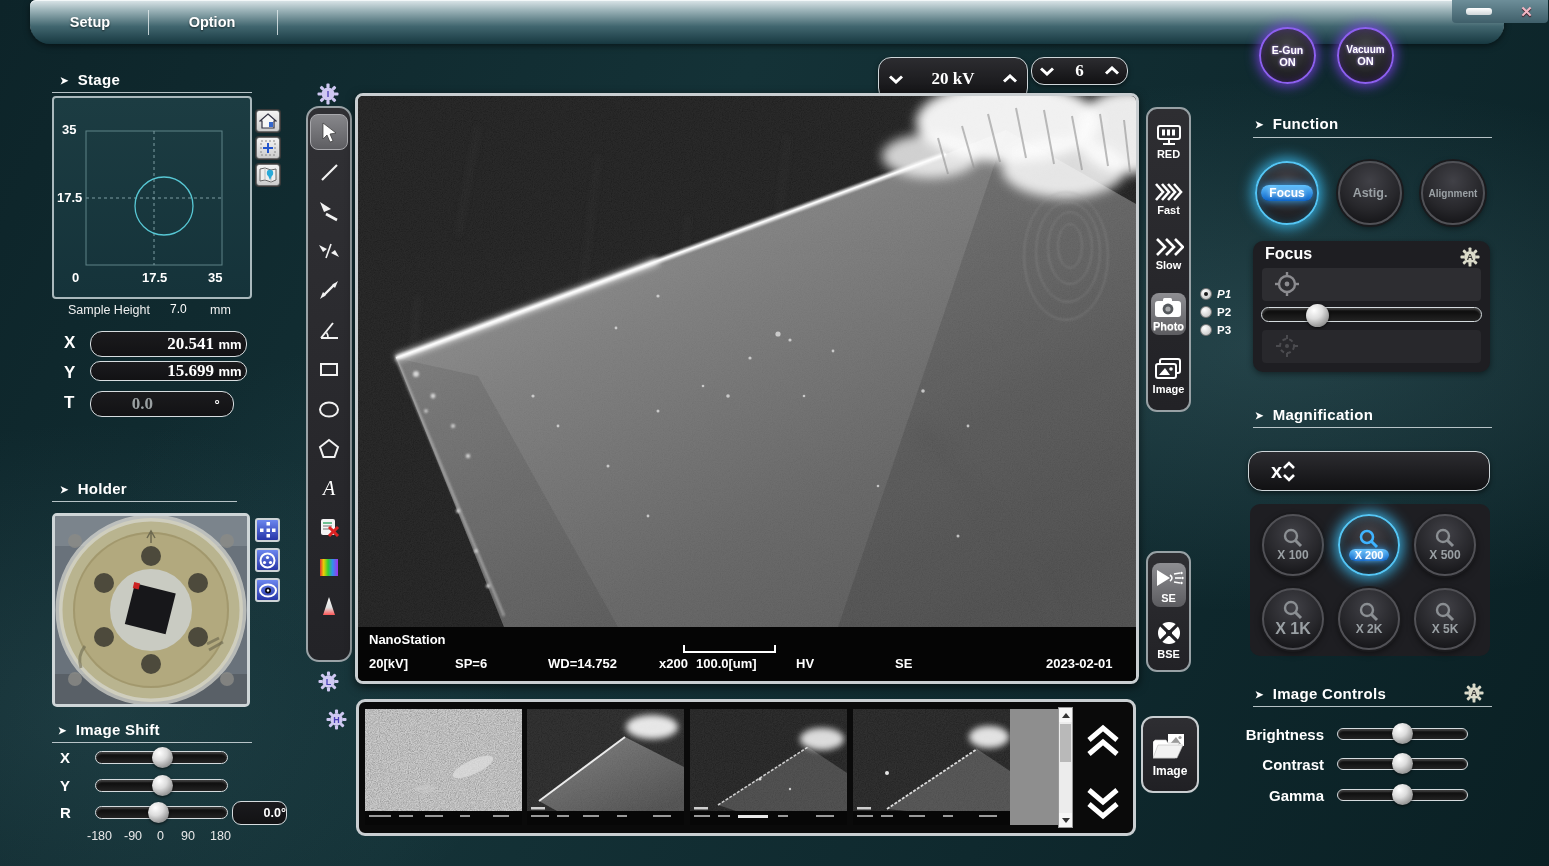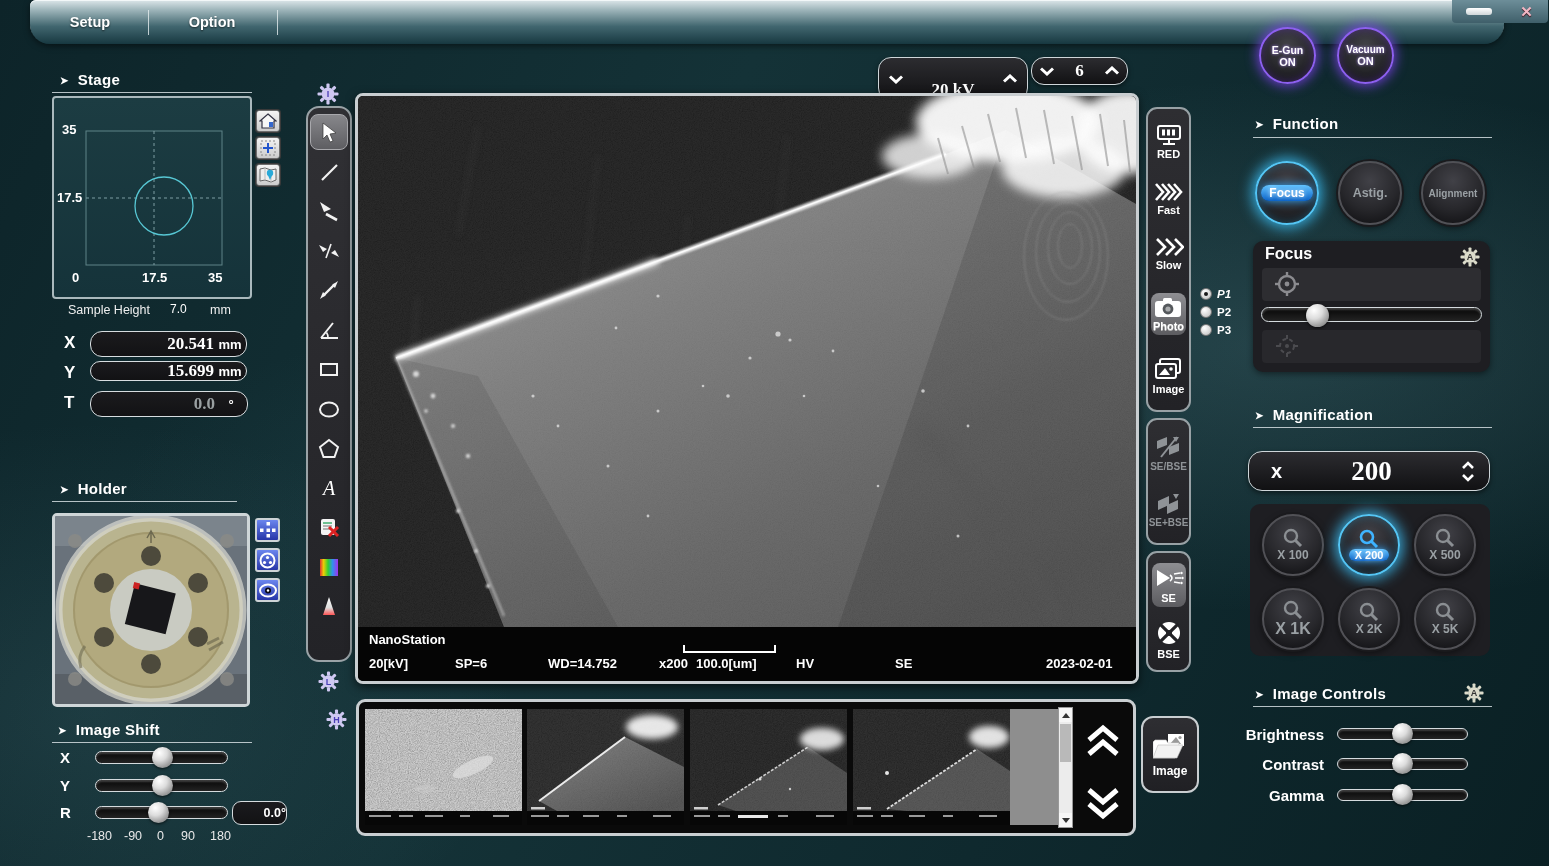--- a/index.html
+++ b/index.html
@@ -150,21 +150,21 @@
   <div class="value-box a" style="left:90px;top:331px;width:157px;height:26px;">
     <span class="serifval" style="flex:1;text-align:right;font-size:17px;">20.541</span>
     <span style="width:32px;text-align:center;font-size:13px;font-weight:bold;">mm</span>
   </div>
   <div class="a" style="left:64px;top:363px;color:#fff;font-weight:bold;font-size:17px;">Y</div>
   <div class="value-box a" style="left:90px;top:361px;width:157px;height:20px;">
     <span class="serifval" style="flex:1;text-align:right;font-size:17px;">15.699</span>
     <span style="width:32px;text-align:center;font-size:13px;font-weight:bold;">mm</span>
   </div>
   <div class="a" style="left:64px;top:393px;color:#fff;font-weight:bold;font-size:17px;">T</div>
-  <div class="value-box a" style="left:90px;top:391px;width:158px;height:26px;">
+  <div class="value-box a" style="left:90px;top:391px;width:144px;height:26px;gap:48px;">
     <span class="serifval" style="flex:1;text-align:right;font-size:17px;color:#9aa0a2;">0.0</span>
     <span style="width:32px;text-align:center;font-size:13px;font-weight:bold;">°</span>
   </div>
 
   <div class="a section-hdr" style="left:60px;top:480px;"><span class="arr">➤</span><span>Holder</span></div>
   <div class="hr" style="left:52px;top:501px;width:185px;"></div>
 
   <div class="a" style="left:52px;top:513px;width:198px;height:194px;border:3px solid #cfd6d8;border-radius:5px;box-sizing:border-box;overflow:hidden;background:#5b6a74;">
     <svg width="192" height="188">
       <rect width="192" height="188" fill="#69727b"></rect>
@@ -371,21 +371,21 @@
           <rect x="9.4" y="0.5" width="3.2" height="4.5" rx="1" transform="rotate(135 11 11)"></rect>
           <rect x="9.4" y="0.5" width="3.2" height="4.5" rx="1" transform="rotate(180 11 11)"></rect>
           <rect x="9.4" y="0.5" width="3.2" height="4.5" rx="1" transform="rotate(225 11 11)"></rect>
           <rect x="9.4" y="0.5" width="3.2" height="4.5" rx="1" transform="rotate(270 11 11)"></rect>
           <rect x="9.4" y="0.5" width="3.2" height="4.5" rx="1" transform="rotate(315 11 11)"></rect>
         </g>
       </svg>
     <div class="gearletter" style="color:#4a3db5;">H</div>
   </div>
 
-  <div class="spinner a" style="left:878px;top:57px;width:150px;height:44px;align-items:flex-end;">
+  <div class="spinner a" style="left:878px;top:57px;width:150px;height:44px;">
     <div class="caretbtn" style="width:34px;height:100%;">
         <svg width="16" height="10">
           <polyline points="2,2.5 8,8 14,2.5" fill="none" stroke="#fff" stroke-width="3"></polyline>
         </svg>
       </div>
     <div class="serifval" style="flex:1;text-align:center;color:#fff;font-size:17px;">20 kV</div>
     <div class="caretbtn" style="width:34px;height:100%;">
         <svg width="16" height="10">
           <polyline points="2,7.5 8,2 14,7.5" fill="none" stroke="#fff" stroke-width="3"></polyline>
         </svg>
@@ -555,43 +555,20 @@
   </div>
   <div class="a" style="left:1200px;top:306px;display:flex;align-items:center;gap:5px;">
     <div class="radio"></div>
       <span style="color:#fff;font-weight:bold;font-size:11.5px;">P2</span>
   </div>
   <div class="a" style="left:1200px;top:324px;display:flex;align-items:center;gap:5px;">
     <div class="radio"></div>
       <span style="color:#fff;font-weight:bold;font-size:11.5px;">P3</span>
   </div>
 
-  <div class="a" style="left:1146px;top:418px;width:45px;height:127px;background:linear-gradient(#2e2e32,#222226);border:2px solid #98a1a5;border-radius:11px;box-sizing:border-box;display:flex;flex-direction:column;align-items:center;justify-content:space-around;padding:4px 0;">
-    <div class="scan-item dim">
-      <svg width="28" height="24">
-          <g fill="#8f9397">
-            <polygon points="2,6 12,2 12,10 2,14"></polygon>
-            <polygon points="14,12 24,8 24,16 14,20"></polygon>
-          </g>
-          <line x1="22" y1="2" x2="6" y2="22" stroke="#8f9397" stroke-width="2"></line>
-          <polygon points="18,2 24,2 21,7" fill="#8f9397"></polygon>
-        </svg>
-      <span style="font-size:10px;">SE/BSE</span>
-    </div>
-    <div class="scan-item dim">
-      <svg width="26" height="22">
-          <g fill="#8f9397">
-            <polygon points="2,8 13,3 13,12 2,17"></polygon>
-            <polygon points="11,12 22,7 22,16 11,21"></polygon>
-          </g>
-          <polygon points="17,1 23,1 20,6" fill="#8f9397"></polygon>
-        </svg>
-      <span style="font-size:10px;">SE+BSE</span>
-    </div>
-  </div>
 
   <div class="a" style="left:1146px;top:551px;width:45px;height:121px;background:linear-gradient(#2e2e32,#222226);border:2px solid #98a1a5;border-radius:11px;box-sizing:border-box;display:flex;flex-direction:column;align-items:center;justify-content:space-around;padding:4px 0;">
     <div class="scan-item sel">
       <svg width="30" height="24">
           <polygon points="3,4 3,20 16,12" fill="#fff"></polygon>
           <path d="M16,9 q4,3 0,6" fill="none" stroke="#fff" stroke-width="1.6"></path>
           <line x1="20" y1="8" x2="26" y2="7" stroke="#fff" stroke-width="1.6"></line>
           <line x1="21" y1="12" x2="27" y2="12" stroke="#fff" stroke-width="1.6"></line>
           <line x1="20" y1="16" x2="26" y2="17" stroke="#fff" stroke-width="1.6"></line>
           <circle cx="27.5" cy="7" r="1.2" fill="#fff"></circle>
@@ -673,21 +650,20 @@
           <line x1="19" y1="12" x2="23" y2="12" stroke="#77777b" stroke-width="2"></line>
         </svg>
     </div>
   </div>
 
   <div class="a section-hdr" style="left:1255px;top:406px;"><span class="arr">➤</span><span>Magnification</span></div>
   <div class="hr" style="left:1253px;top:427px;width:239px;"></div>
 
   <div class="spinner a" style="left:1248px;top:451px;width:242px;height:40px;border-radius:14px;">
     <span style="color:#fff;font-weight:bold;font-size:20px;padding-left:22px;">x</span>
-    <span class="serifval" style="flex:1;text-align:center;color:#fff;font-size:27px;">200</span>
     <div style="display:flex;flex-direction:column;gap:3px;padding-right:14px;">
       <div class="caretbtn">
           <svg width="14" height="9">
             <polyline points="2,7 7,2 12,7" fill="none" stroke="#fff" stroke-width="2.6"></polyline>
           </svg>
         </div>
       <div class="caretbtn">
           <svg width="14" height="9">
             <polyline points="2,2 7,7 12,2" fill="none" stroke="#fff" stroke-width="2.6"></polyline>
           </svg>

